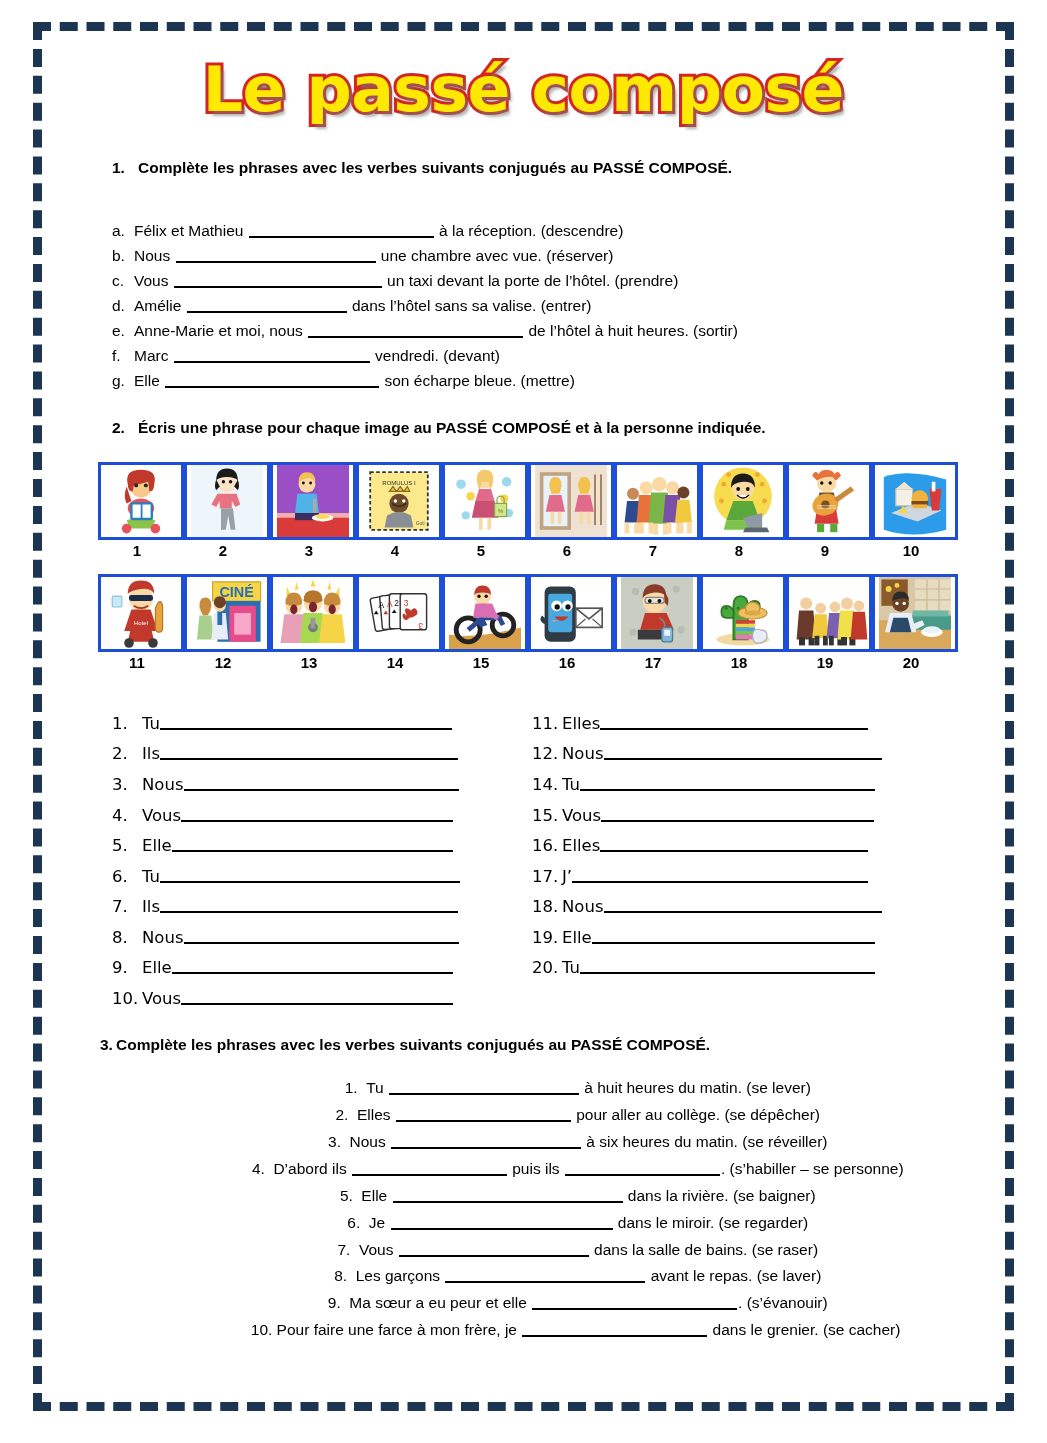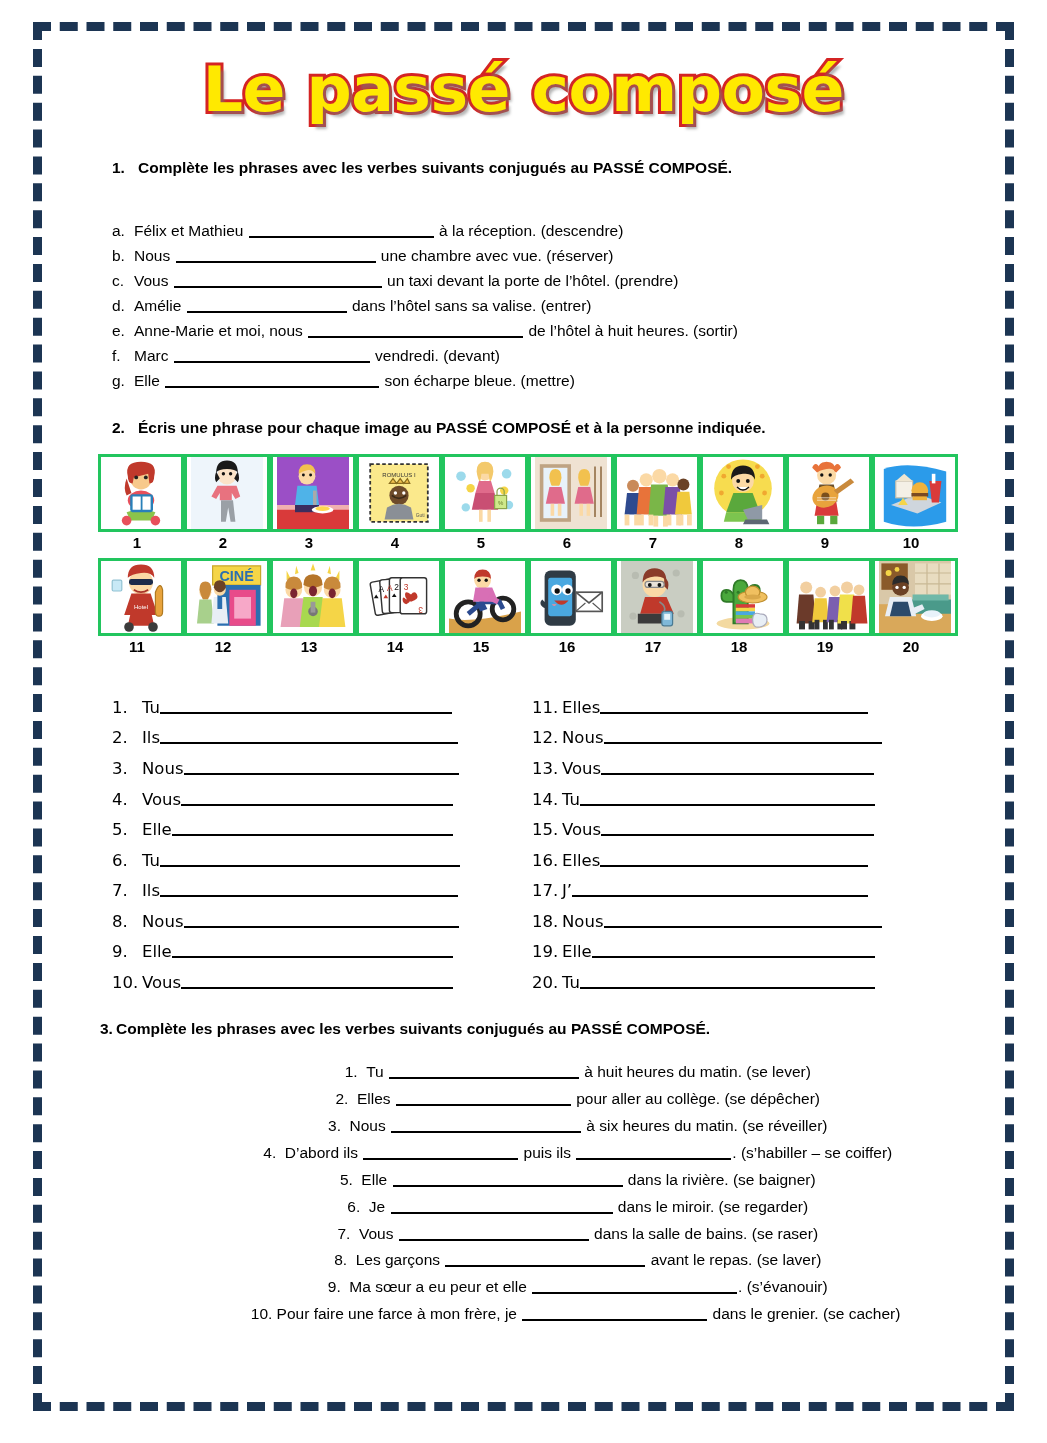--- a/index.html
+++ b/index.html
@@ -77,25 +77,26 @@
 
   .pic-rows{margin:16px 0 0 56px;}
   .pic-row{
     display:flex;
     gap:8px;
     margin-bottom:7px;
   }
   .pic-cell{width:78px;}
   .pic-box{
     width:86px;height:78px;
-    border:3px solid #22c55e;
+    border:3px solid #1d4ed8;
     box-sizing:border-box;
     background:#fff;
     overflow:hidden;
     position:relative;
+    margin-top:8px;
   }
   .pic-box svg{display:block;width:100%;height:100%;}
   .pic-num{
     text-align:center;
     font-size:15px;
     font-weight:bold;
     margin-top:2px;
   }
 
   
@@ -630,39 +631,38 @@
           <div class="ans-item"><span class="n">5.</span><span class="pron">Elle </span><span class="ans-blank" style="width: 281px;"></span></div>
           <div class="ans-item"><span class="n">6.</span><span class="pron">Tu </span><span class="ans-blank" style="width: 300px;"></span></div>
           <div class="ans-item"><span class="n">7.</span><span class="pron">Ils </span><span class="ans-blank" style="width: 298px;"></span></div>
           <div class="ans-item"><span class="n">8.</span><span class="pron">Nous </span><span class="ans-blank" style="width: 275px;"></span></div>
           <div class="ans-item"><span class="n">9.</span><span class="pron">Elle </span><span class="ans-blank" style="width: 281px;"></span></div>
           <div class="ans-item"><span class="n">10.</span><span class="pron">Vous </span><span class="ans-blank" style="width: 272px;"></span></div>
         </div>
       <div class="ans-col right" id="ans-right">
           <div class="ans-item"><span class="n">11.</span><span class="pron">Elles </span><span class="ans-blank" style="width: 268px;"></span></div>
           <div class="ans-item"><span class="n">12.</span><span class="pron">Nous </span><span class="ans-blank" style="width: 278px;"></span></div>
-          <div class="ans-item"><span class="n">13.</span><span class="pron">Vous </span><span class="ans-blank" style="width: 273px;"></span></div>
           <div class="ans-item"><span class="n">14.</span><span class="pron">Tu </span><span class="ans-blank" style="width: 295px;"></span></div>
           <div class="ans-item"><span class="n">15.</span><span class="pron">Vous </span><span class="ans-blank" style="width: 273px;"></span></div>
           <div class="ans-item"><span class="n">16.</span><span class="pron">Elles </span><span class="ans-blank" style="width: 268px;"></span></div>
           <div class="ans-item"><span class="n">17.</span><span class="pron">J’ </span><span class="ans-blank" style="width: 296px;"></span></div>
           <div class="ans-item"><span class="n">18.</span><span class="pron">Nous </span><span class="ans-blank" style="width: 278px;"></span></div>
           <div class="ans-item"><span class="n">19.</span><span class="pron">Elle </span><span class="ans-blank" style="width: 283px;"></span></div>
           <div class="ans-item"><span class="n">20.</span><span class="pron">Tu </span><span class="ans-blank" style="width: 295px;"></span></div>
         </div>
     </div>
 
     <div class="ex-head ex-head3" id="ex3-head">
       <span class="num">3.</span><span>Complète les phrases avec les verbes suivants conjugués au </span><span>PASSÉ COMPOSÉ</span><span>.</span>
     </div>
     <div id="ex3-list">
         <div class="item"><span class="lab">1.</span><span>Tu </span><span class="blank" style="width: 190px;"></span><span> à huit heures du matin. (se lever)</span></div>
         <div class="item"><span class="lab">2.</span><span>Elles </span><span class="blank" style="width: 175px;"></span><span> pour aller au collège. (se dépêcher)</span></div>
         <div class="item"><span class="lab">3.</span><span>Nous </span><span class="blank" style="width: 190px;"></span><span> à six heures du matin. (se réveiller)</span></div>
-        <div class="item"><span class="lab">4.</span><span>D’abord ils </span><span class="blank" style="width: 155px;"></span><span> puis ils </span><span class="blank" style="width: 155px;"></span><span>. (s’habiller – se coiffer)</span></div>
+        <div class="item"><span class="lab">4.</span><span>D’abord ils </span><span class="blank" style="width: 155px;"></span><span> puis ils </span><span class="blank" style="width: 155px;"></span><span>. (s’habiller – se personne)</span></div>
         <div class="item"><span class="lab">5.</span><span>Elle </span><span class="blank" style="width: 230px;"></span><span> dans la rivière.  (se baigner)</span></div>
         <div class="item"><span class="lab">6.</span><span>Je </span><span class="blank" style="width: 222px;"></span><span> dans le miroir.  (se regarder)</span></div>
         <div class="item"><span class="lab">7.</span><span>Vous </span><span class="blank" style="width: 190px;"></span><span> dans la salle de bains. (se raser)</span></div>
         <div class="item"><span class="lab">8.</span><span>Les garçons </span><span class="blank" style="width: 200px;"></span><span> avant le repas. (se laver)</span></div>
         <div class="item"><span class="lab">9.</span><span>Ma sœur a eu peur et elle </span><span class="blank" style="width: 205px;"></span><span>. (s’évanouir)</span></div>
         <div class="item"><span class="lab">10.</span><span>Pour faire une farce à mon frère, je </span><span class="blank" style="width: 185px;"></span><span> dans le grenier. (se cacher)</span></div>
       </div>
 
   </div>
 </div>

